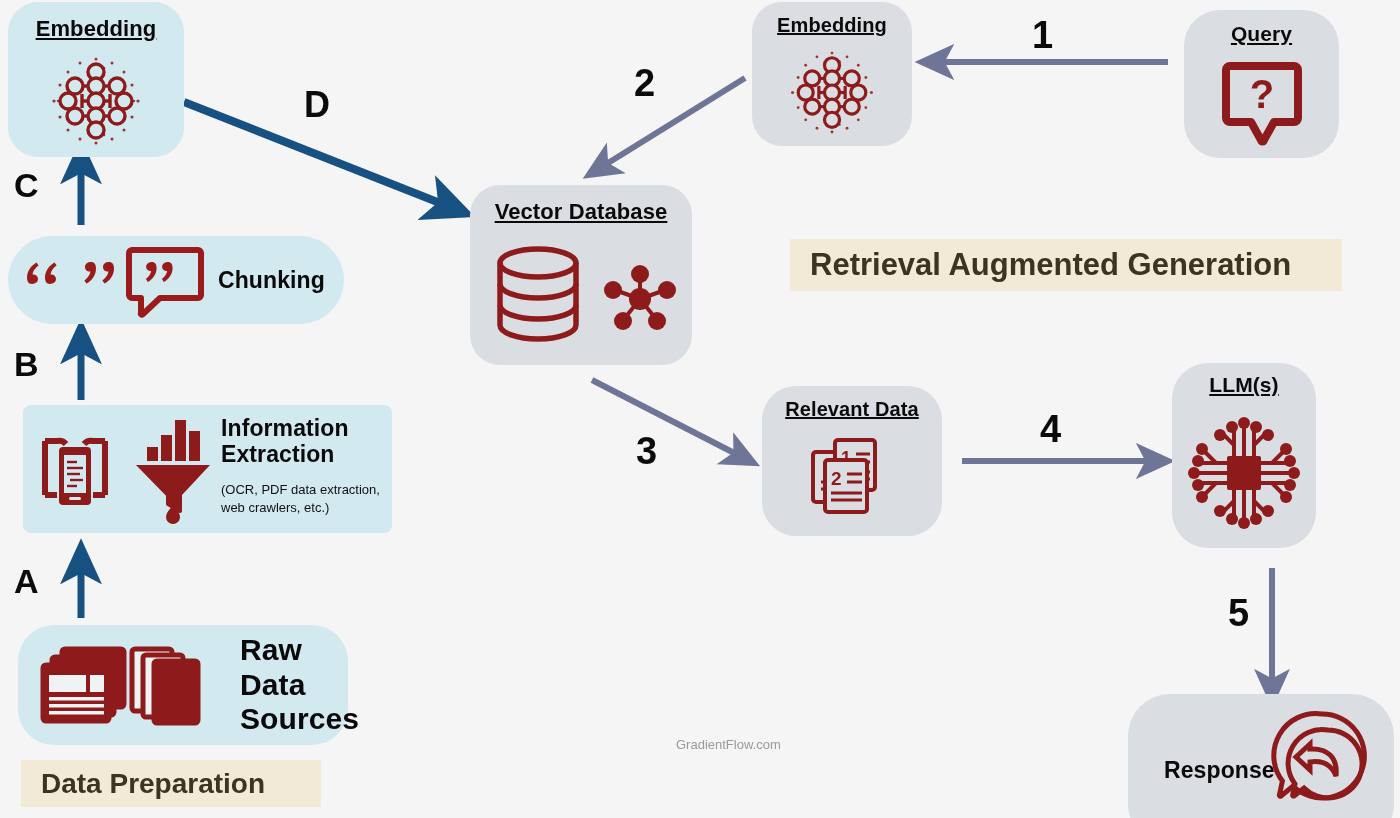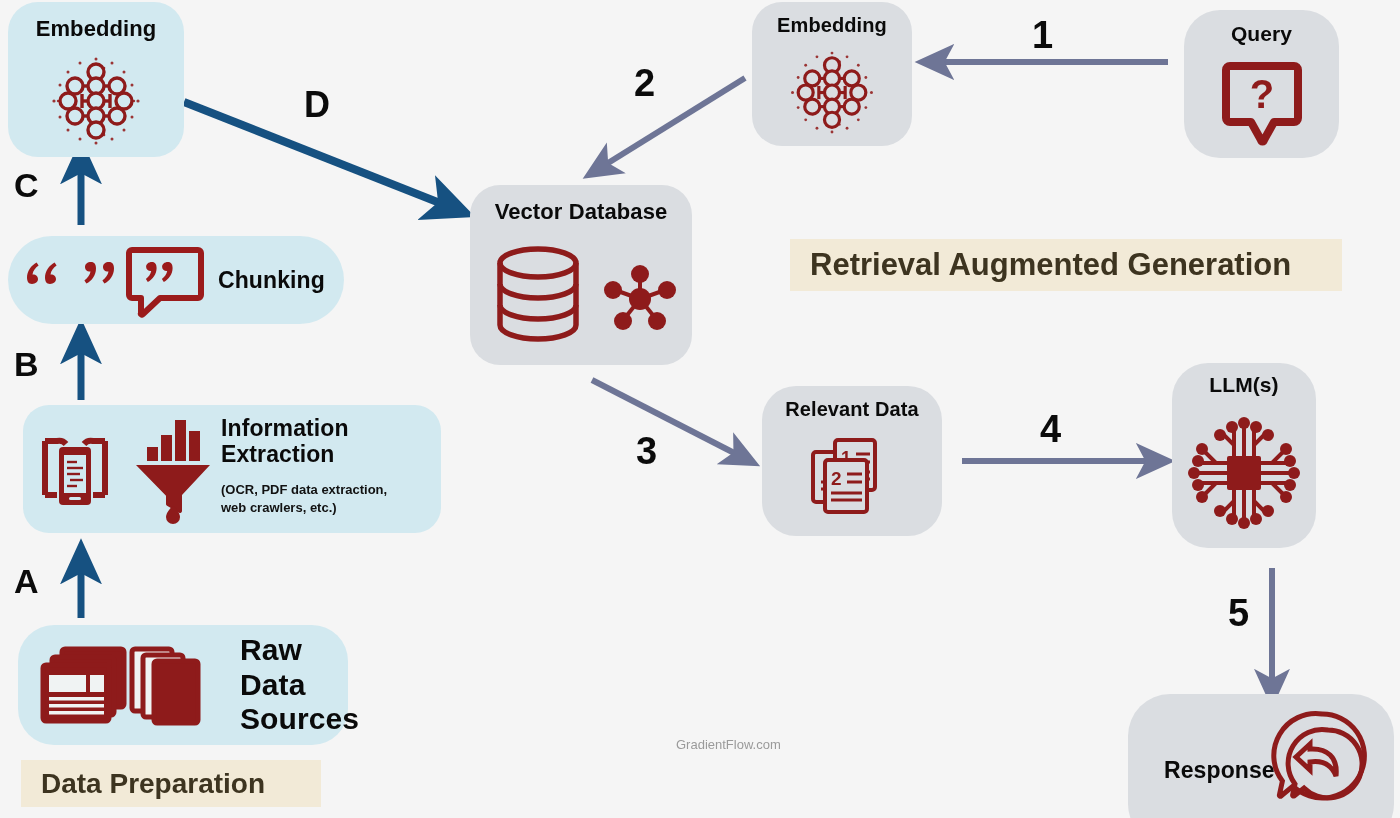--- a/index.html
+++ b/index.html
@@ -25,21 +25,21 @@
   .node.gray{background:#dadde1;}
 
   .node .title{
     position:absolute;
     font-weight:bold;
     color:#0a0a0a;
     letter-spacing:.1px;
     white-space:pre-line;
     line-height:1.15;
   }
-  .title-top{ top:14px; left:0; right:0; text-align:center; font-size:22px;}
+  .title-top{ top:14px; left:0; right:0; text-align:center; font-size:22px;text-decoration:underline;}
 
   
   .banner{
     position:absolute;
     background:#f2ead7;
     color:#3d3420;
     font-weight:bold;
     display:flex;align-items:center;
     padding:4px 20px;
     box-sizing:border-box;
@@ -183,21 +183,21 @@
         <path d="M6 6 h66 a3 3 0 0 1 3 3 v42 a3 3 0 0 1 -3 3 h-38 l-17 16 a1 1 0 0 1 -2 -1 v-15 h-9 a3 3 0 0 1 -3 -3 v-42 a3 3 0 0 1 3 -3 z" fill="none" stroke="#9b1b1b" stroke-width="6" stroke-linejoin="round"></path>
         <g fill="#9b1b1b">
           <path d="M26 18c3.2 0 4.6 2.4 4.6 5.9 0 6.1-3.9 11.4-8.8 14l-1.9-3c2.6-1.7 4.8-4.7 5.3-7.8-3 .2-5.1-1.7-5.1-4.3 0-2.6 2.2-4.8 5.9-4.8z"></path>
           <path d="M42 18c3.2 0 4.6 2.4 4.6 5.9 0 6.1-3.9 11.4-8.8 14l-1.9-3c2.6-1.7 4.8-4.7 5.3-7.8-3 .2-5.1-1.7-5.1-4.3 0-2.6 2.2-4.8 5.9-4.8z"></path>
         </g>
       </svg>
     </span>
     <span class="title" style="left:210px;top:50%;transform:translateY(-50%);font-size:23px;">Chunking</span>
   </div>
 
-  <div class="node blue" style="left:23px;top:405px;width:418px;height:128px;border-radius:26px;">
+  <div class="node blue" style="left:23px;top:405px;width:369px;height:128px;border-radius:8px;">
     <span style="position:absolute;left:14px;top:22px;">
       <svg width="76" height="84" viewBox="0 0 76 84">
         <g fill="none" stroke="#8e1b1b" stroke-width="6">
           <path d="M8 14 v54"></path>
           <path d="M68 14 v54"></path>
           <path d="M8 14 h12 a9 9 0 0 1 9 3"></path>
           <path d="M68 14 h-12 a9 9 0 0 0 -9 3"></path>
           <path d="M8 68 h12"></path>
             <path d="M68 68 h-12"></path>
         </g>
@@ -220,21 +220,21 @@
           <rect x="33" y="18" width="11" height="26"></rect>
           <rect x="47" y="3" width="11" height="41"></rect>
           <rect x="61" y="14" width="11" height="30"></rect>
           <path d="M8 48 h74 L54 78 v16 a2 2 0 0 1 -3 1.7 l-12 -7 a2 2 0 0 1 -1 -1.8 v-8.2 z"></path>
           <path d="M45 88 c5 6 7 9 7 12 a7 7 0 0 1 -14 0 c0-3 2-6 7-12 z"></path>
         </g>
       </svg>
     </span>
     <span class="title" style="left:198px;top:10px;font-size:23px;">Information
 Extraction</span>
-    <span style="position:absolute;left:198px;top:76px;font-size:13px;font-weight:bold;color:#111;white-space:pre-line;line-height:1.35;">(OCR, PDF data extraction,
+    <span style="position:absolute;left:198px;top:76px;font-size:13px;font-weight:normal;color:#111;white-space:pre-line;line-height:1.35;">(OCR, PDF data extraction,
 web crawlers, etc.)</span>
   </div>
 
   <div class="node blue" style="left:18px;top:625px;width:330px;height:120px;border-radius:36px;">
     <span style="position:absolute;left:22px;top:18px;">
       <svg width="180" height="84" viewBox="0 0 180 84">
         <g stroke="#8e1b1b" stroke-width="5" fill="#8e1b1b">
           <rect x="22" y="6" width="62" height="58" rx="3"></rect>
           <rect x="12" y="14" width="62" height="58" rx="3"></rect>
           <rect x="3" y="22" width="66" height="56" rx="3"></rect>

